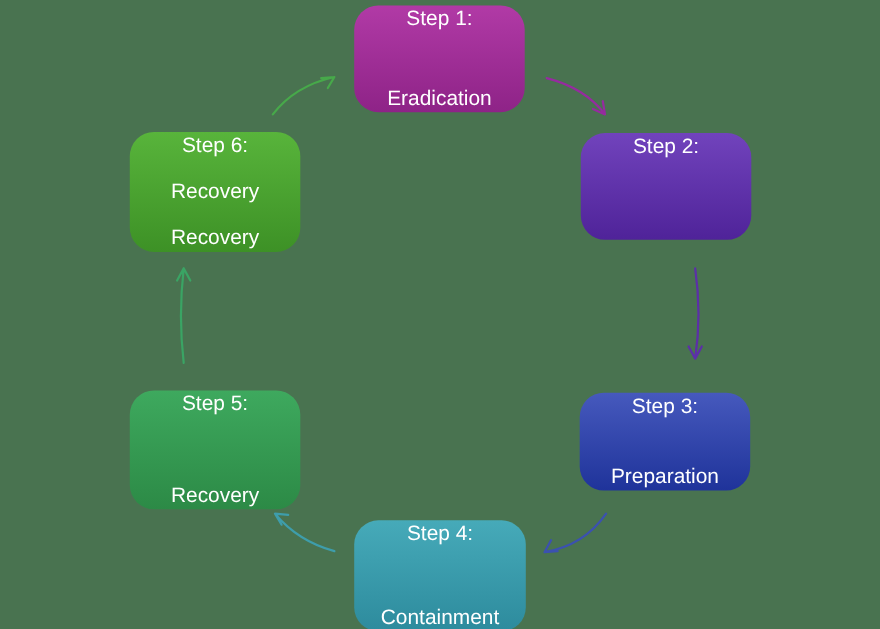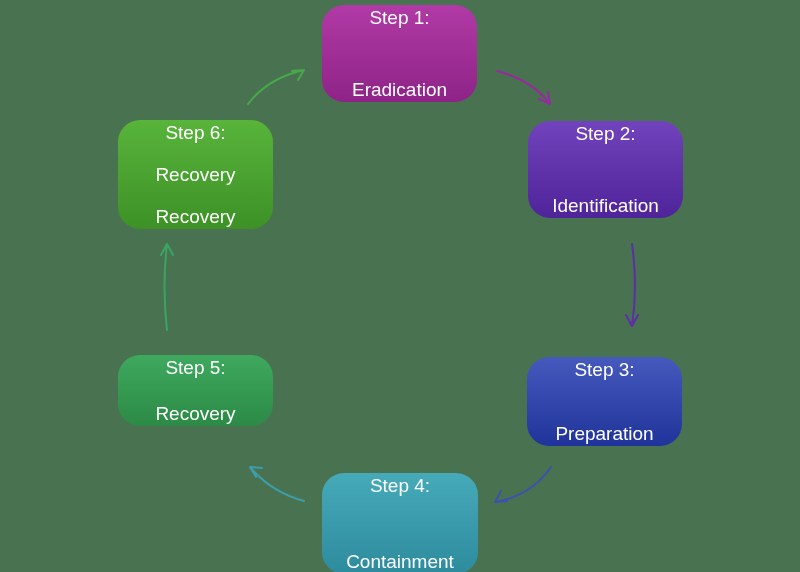--- a/index.html
+++ b/index.html
@@ -19,21 +19,21 @@
     display:flex;flex-direction:column;
     align-items:center;justify-content:space-between;
     text-align:center;
     font-size:19px;line-height:25px;
     background:linear-gradient(180deg,var(--c1,#888),var(--c2,#555));
   }
   .s1{left:322px;top:5px;width:155px;height:97px;}
   .s2{left:528px;top:121px;width:155px;height:97px;}
   .s3{left:527px;top:357px;width:155px;height:89px;}
   .s4{left:322px;top:473px;width:156px;height:101px;}
-  .s5{left:118px;top:355px;width:155px;height:71px;}
+  .s5{left:118px;top:355px;width:155px;height:108px;}
   .s6{left:118px;top:120px;width:155px;height:109px;}
 </style>
 </head>
 <body>
 
 <div class="canvas" style="--bg: #497350;">
 
   <svg class="arrow-layer" viewBox="0 0 800 572" aria-hidden="true">
     <path d="M497,71 Q532,80 550,104 M548,92 L550,104 L539,99" stroke="#962b9f"></path>
     <path d="M632,244 Q638,286 632,326 M626,315 L632,326 L638,315" stroke="#5c2fa8"></path>
@@ -43,21 +43,20 @@
     <path d="M248,104 Q268,78 304,70 M292,71 L304,70 L298,80" stroke="#47a94a"></path>
   </svg>
 
   <div class="step-box s1" style="--c1: #b13aa6; --c2: #8e2387;">
     <div>Step 1:</div>
     <div>Eradication</div>
   </div>
 
   <div class="step-box s2" style="--c1: #7143bc; --c2: #4f2399;">
     <div>Step 2:</div>
-    <div>Identification</div>
   </div>
 
   <div class="step-box s3" style="--c1: #4659bd; --c2: #1f339a;">
     <div>Step 3:</div>
     <div>Preparation</div>
   </div>
 
   <div class="step-box s4" style="--c1: #46aab9; --c2: #2d8b9d;">
     <div>Step 4:</div>
     <div>Containment</div>

